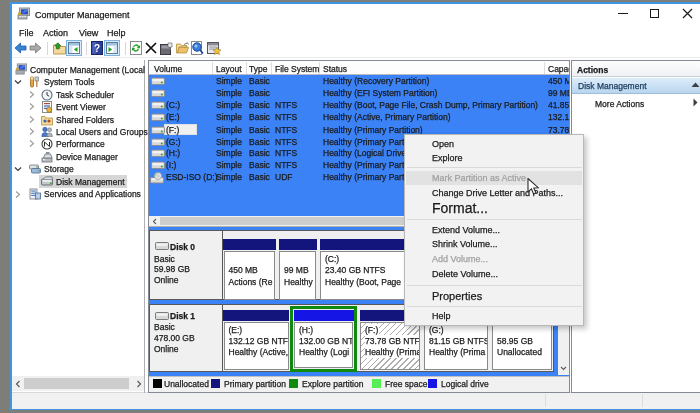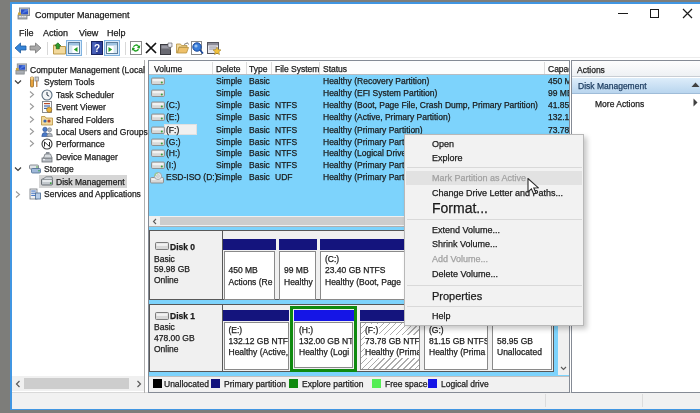--- a/index.html
+++ b/index.html
@@ -210,25 +210,25 @@
 <div class="abs" style="left:4px;top:376px;width:132px;height:15px;background:#f0f0f0">
 <svg class="abs" style="left:3px;top:4px" width="6" height="8" viewBox="0 0 6 8">
           <path d="M4.5 1 L1.5 4 L4.5 7" fill="none" stroke="#5a5a5a" stroke-width="1.2"></path>
         </svg>
 <div class="abs" style="left:12px;top:2px;width:105px;height:11px;background:#cdcdcd"></div>
 <svg class="abs" style="left:124px;top:4px" width="6" height="8" viewBox="0 0 6 8">
           <path d="M1.5 1 L4.5 4 L1.5 7" fill="none" stroke="#5a5a5a" stroke-width="1.2"></path>
         </svg>
 </div>
 </div>
-<div id="mid" style="position:absolute;left:140px;top:60px;width:422px;height:333px;border:1px solid #858b95;background:#7dd3fc;overflow:hidden">
+<div id="mid" style="position:absolute;left:140px;top:60px;width:422px;height:333px;border:1px solid #858b95;background:#3b82f6;overflow:hidden">
       <div id="midc">
 <div class="abs" style="left:0;top:0;width:420px;height:13.5px;background:#fdfdfd;border-bottom:1px solid #b8bcc2"></div>
 <div class="t" style="left:5px;top:1.5px">Volume</div>
-<div class="t" style="left:67px;top:1.5px">Delete</div>
+<div class="t" style="left:67px;top:1.5px">Layout</div>
 <div class="t" style="left:100px;top:1.5px">Type</div>
 <div class="t" style="left:126px;top:1.5px">File System</div>
 <div class="t" style="left:174px;top:1.5px">Status</div>
 <div class="t" style="left:399px;top:1.5px">Capac</div>
 <div class="abs" style="left:63px;top:1px;width:1px;height:12px;background:#dcdcdc"></div>
 <div class="abs" style="left:96.5px;top:1px;width:1px;height:12px;background:#dcdcdc"></div>
 <div class="abs" style="left:122px;top:1px;width:1px;height:12px;background:#dcdcdc"></div>
 <div class="abs" style="left:170px;top:1px;width:1px;height:12px;background:#dcdcdc"></div>
 <div class="abs" style="left:395px;top:1px;width:1px;height:12px;background:#dcdcdc"></div>
 <div class="abs" style="left:15px;top:62.5px;width:33px;height:11.8px;background:#f0f0f0;border:1px solid #e0e0e0"></div>
@@ -422,21 +422,21 @@
 <div class="abs" style="left:140px;top:317.5px;width:9px;height:9px;background:#0f8a0f"></div>
 <div class="t" style="left:153px;top:316.5px">Explore partition</div>
 <div class="abs" style="left:223px;top:317.5px;width:9px;height:9px;background:#55ee55"></div>
 <div class="t" style="left:236px;top:316.5px">Free space</div>
 <div class="abs" style="left:279px;top:317.5px;width:9px;height:9px;background:#1515e6"></div>
 <div class="t" style="left:292px;top:316.5px">Logical drive</div>
 </div>
     </div>
 <div id="act" style="position:absolute;left:563px;top:60px;width:133px;height:333px;border:1px solid #858b95;background:#fff;overflow:hidden">
 <div class="abs" style="left:0;top:0;width:131px;height:15.5px;background:linear-gradient(#fdfdfd,#eef1f4);border-bottom:1px solid #c9ced4"></div>
-<div class="t" style="left:5px;top:2.5px;font-weight:normal">Actions</div>
+<div class="t" style="left:5px;top:2.5px;font-weight:bold">Actions</div>
 <div class="abs" style="left:0;top:16.5px;width:131px;height:16px;background:linear-gradient(#ddedfa,#b9d5ee);border-bottom:1px solid #9fbcd8"></div>
 <div class="t" style="left:6px;top:18.5px;color:#1a3a5e">Disk Management</div>
 <svg class="abs" style="left:119px;top:21px" width="9" height="6" viewBox="0 0 9 6">
         <path d="M0.5 5 L4.5 0.5 L8.5 5 Z" fill="#404040"></path>
       </svg>
 <div class="t" style="left:23px;top:36.5px">More Actions</div>
 <svg class="abs" style="left:121px;top:37px" width="5" height="9" viewBox="0 0 5 9">
         <path d="M0.5 0.5 L4.5 4.5 L0.5 8.5 Z" fill="#404040"></path>
       </svg>
 </div>

